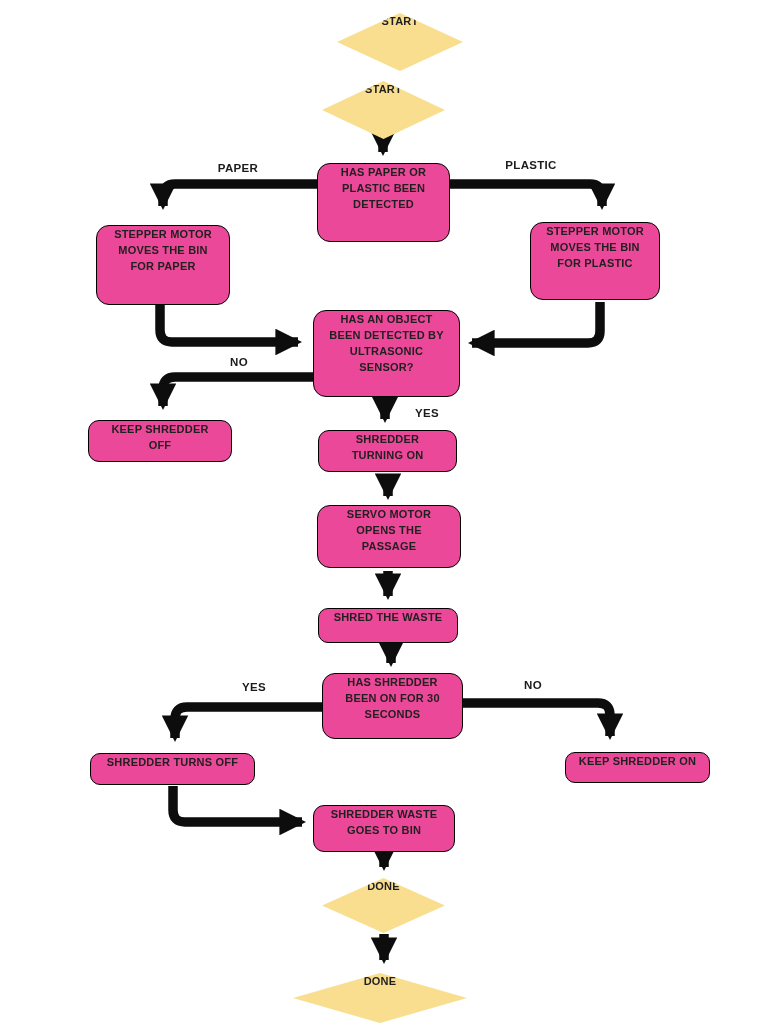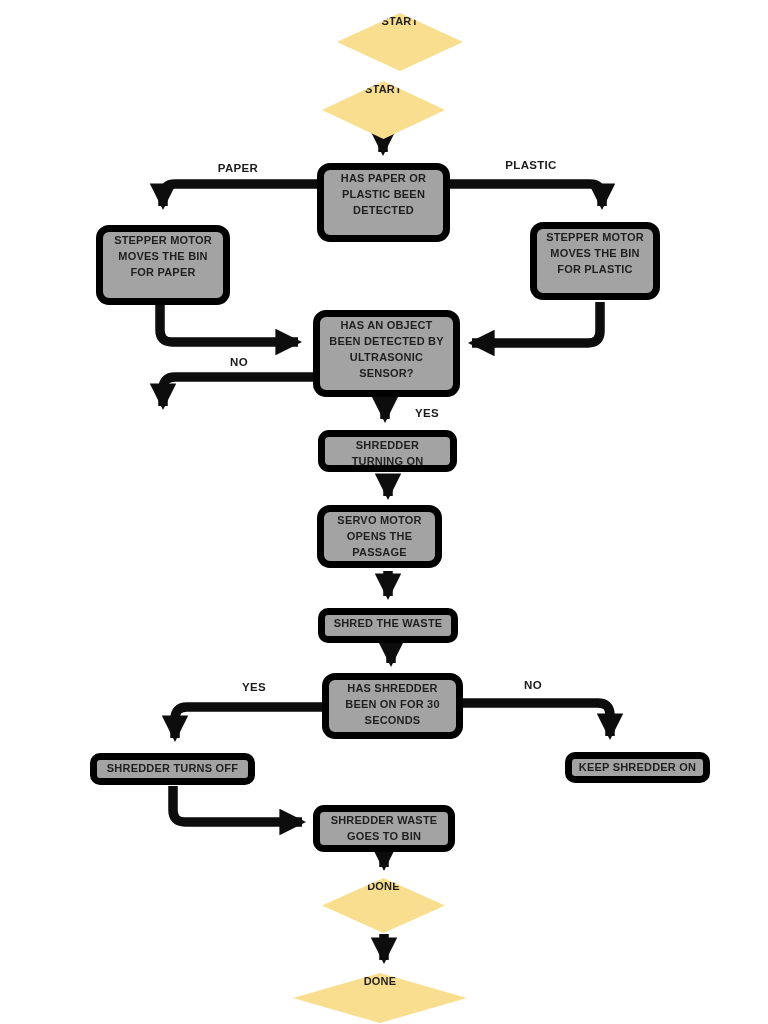--- a/index.html
+++ b/index.html
@@ -7,21 +7,21 @@
     position:relative;width:768px;height:1024px;background:#ffffff;
     font-family:"Liberation Sans",sans-serif;overflow:hidden;
   }
   #wires{position:absolute;left:0;top:0;width:768px;height:1024px;}
   .wire{fill:none;stroke:#0d0d0d;stroke-width:9.5;stroke-linejoin:round;stroke-linecap:butt;}
   .node{
     position:absolute;display:flex;align-items:flex-start;justify-content:center;
     text-align:center;color:#1f1f1f;font-weight:700;font-size:11px;line-height:16px;
     letter-spacing:.2px;
   }
-  .box{background:#a3a3a3;border:7px solid #000000;border-radius:13px;box-sizing:border-box;}
+  .box{background:#ec4899;border:1px solid #000000;border-radius:13px;box-sizing:border-box;}
   .diamond{background:#f8de8e;clip-path:polygon(50% 0,100% 50%,50% 100%,0 50%);}
   .label{display:block;margin:0 auto;}
   .edge-label{
     position:absolute;transform:translate(-50%,-50%);color:#1b1b1b;
     font-weight:700;font-size:11.5px;letter-spacing:.3px;white-space:nowrap;
   }
   
   .n-start1{left:337px;top:13px;width:126px;height:58px;}
   .n-start2{left:322px;top:81px;width:123px;height:58px;}
   .n-detect{left:317px;top:163px;width:133px;height:79px;}
@@ -29,21 +29,21 @@
   .n-stepper-paper{left:96px;top:225px;width:134px;height:80px;}
   .n-stepper-paper .label{max-width:112px;}
   .n-stepper-plastic{left:530px;top:222px;width:130px;height:78px;}
   .n-stepper-plastic .label{max-width:114px;}
   .n-ultrasonic{left:313px;top:310px;width:147px;height:87px;}
   .n-ultrasonic .label{max-width:122px;}
   .n-keep-off{left:88px;top:420px;width:144px;height:42px;border-radius:11px;}
   .n-keep-off .label{max-width:104px;}
   .n-shredder-on{left:318px;top:430px;width:139px;height:42px;border-radius:11px;}
   .n-shredder-on .label{max-width:92px;}
-  .n-servo{left:317px;top:505px;width:125px;height:63px;}
+  .n-servo{left:317px;top:505px;width:144px;height:63px;}
   .n-servo .label{max-width:100px;}
   .n-shred{left:318px;top:608px;width:140px;height:35px;border-radius:10px;white-space:nowrap;}
   .n-timer30{left:322px;top:673px;width:141px;height:66px;}
   .n-timer30 .label{max-width:106px;}
   .n-turns-off{left:90px;top:753px;width:165px;height:32px;border-radius:10px;white-space:nowrap;}
   .n-keep-on{left:545px;top:752px;width:145px;height:31px;border-radius:10px;white-space:nowrap;margin-left:20px;}
   .n-waste-bin{left:313px;top:805px;width:142px;height:47px;border-radius:11px;}
   .n-waste-bin .label{max-width:118px;}
   .n-done1{left:322px;top:878px;width:123px;height:55px;}
   .n-done2{left:293px;top:973px;width:174px;height:50px;}
@@ -94,20 +94,23 @@
   </div>
   <div class="node box n-stepper-plastic">
     <span class="label">STEPPER MOTOR MOVES THE BIN FOR PLASTIC</span>
   </div>
   <div class="node box n-stepper-paper">
     <span class="label">STEPPER MOTOR MOVES THE BIN FOR PAPER</span>
   </div>
   <div class="node box n-ultrasonic">
     <span class="label">HAS AN OBJECT BEEN DETECTED BY ULTRASONIC SENSOR?</span>
   </div>
+  <div class="node box n-keep-off">
+    <span class="label">KEEP SHREDDER OFF</span>
+  </div>
   <div class="node box n-shredder-on">
     <span class="label">SHREDDER TURNING ON</span>
   </div>
   <div class="node box n-servo">
     <span class="label">SERVO MOTOR OPENS THE PASSAGE</span>
   </div>
   <div class="node box n-shred">
     <span class="label">SHRED THE WASTE</span>
   </div>
   <div class="node box n-timer30">

